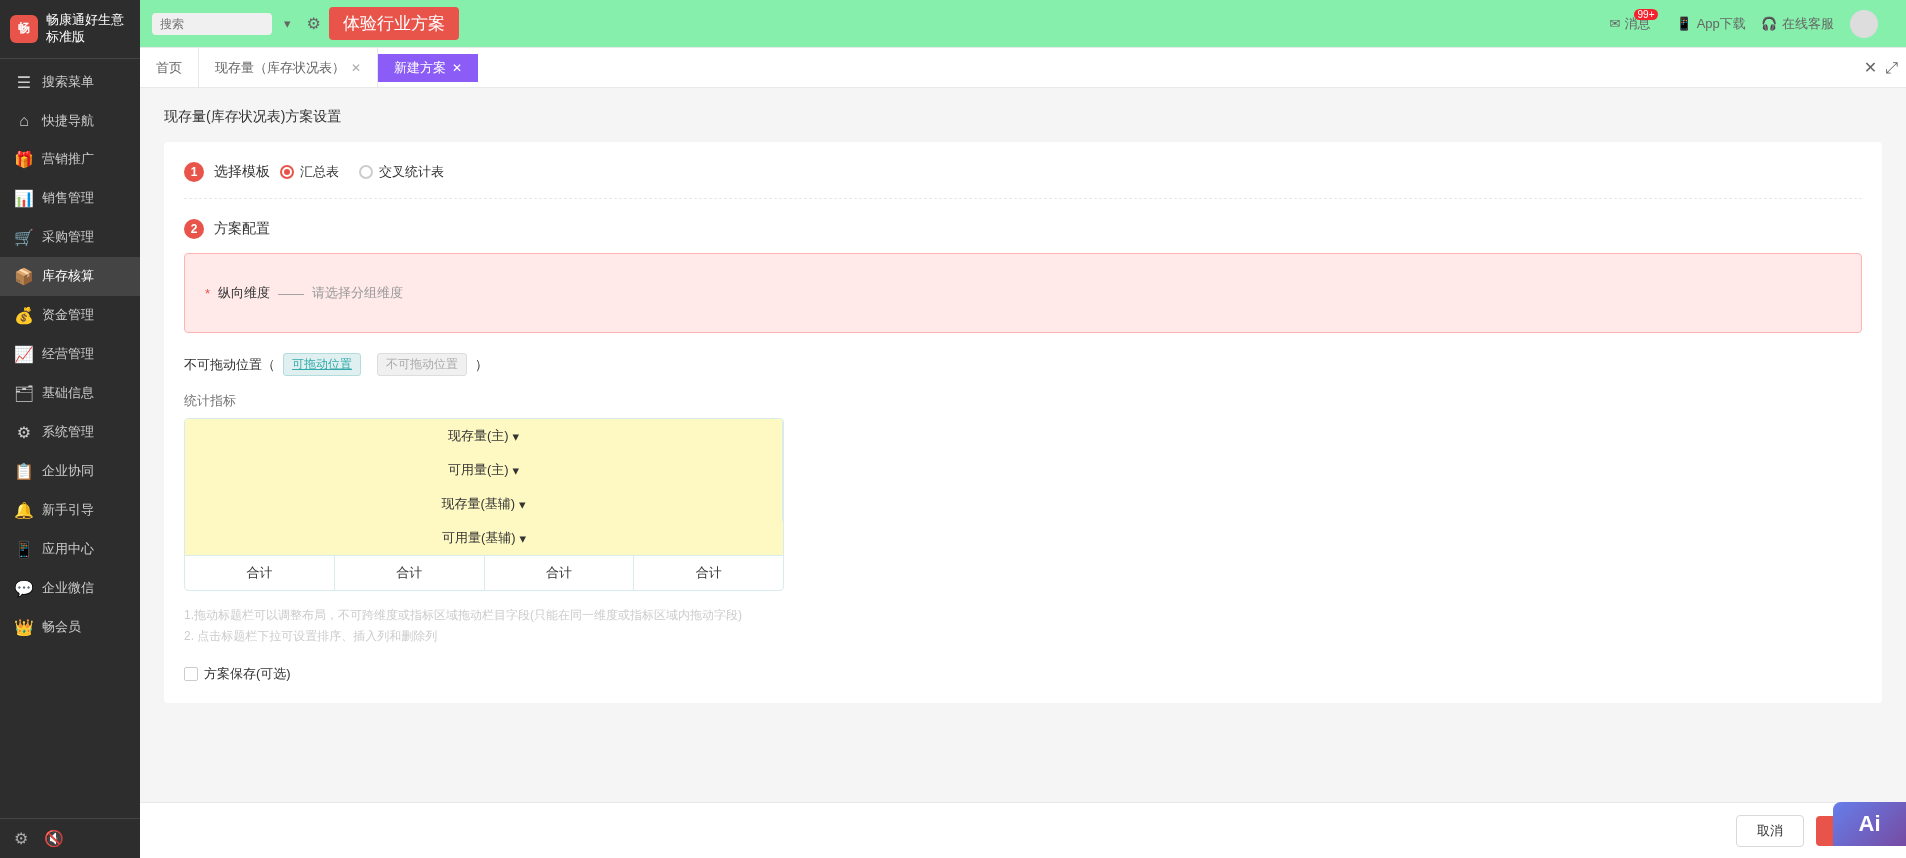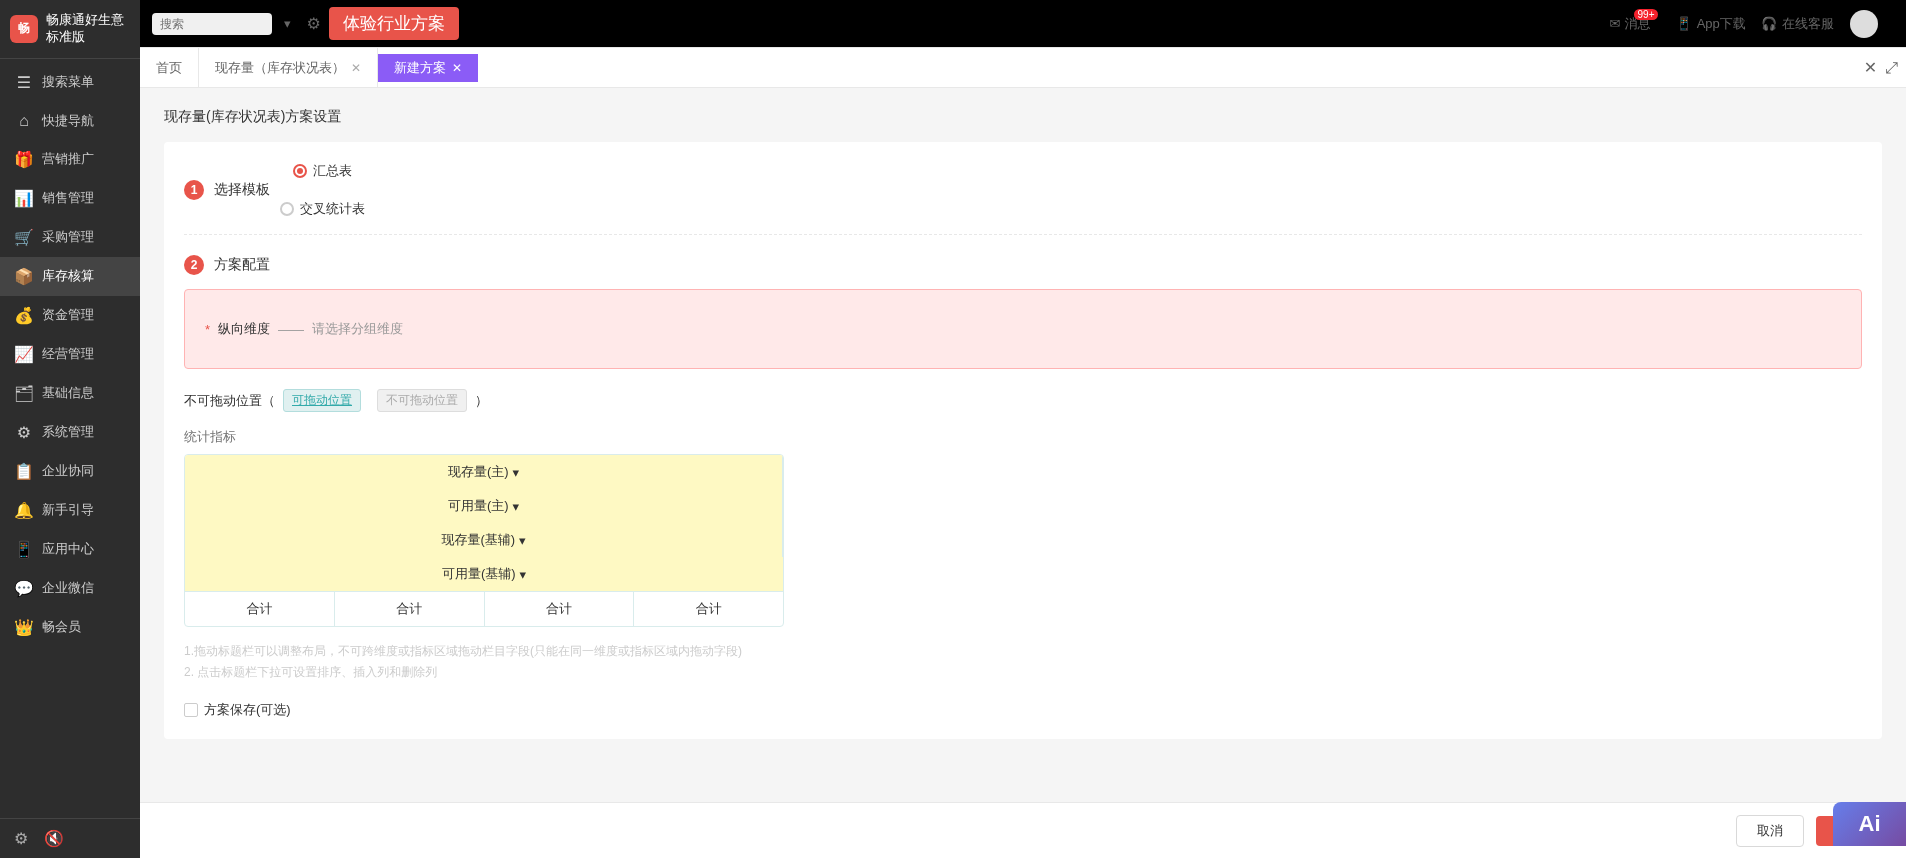--- a/index.html
+++ b/index.html
@@ -43,21 +43,21 @@
       border-top: 1px solid #444;
       display: flex; padding: 10px 14px; gap: 16px; align-items: center;
     }
     .sidebar-footer-icon { color: #aaa; cursor: pointer; font-size: 16px; }
 
     
     .main { flex: 1; display: flex; flex-direction: column; height: 100%; overflow: hidden; }
 
     
     .topbar {
-      background: #000000;
+      background: #86efac;
       border-bottom: 1px solid #e8e8e8;
       height: 48px;
       display: flex; align-items: center; padding: 0 12px; gap: 8px;
       flex-shrink: 0;
     }
     .topbar-search {
       background: #f0f0f0; border-radius: 4px; border: none;
       padding: 4px 24px 4px 8px; width: 120px; font-size: 12px; color: #999;
     }
     .topbar-dropdown { color: #666; cursor: pointer; margin-left: 4px; }
@@ -111,21 +111,21 @@
     .step-header { display: flex; align-items: center; gap: 10px; margin-bottom: 14px; }
     .step-badge {
       width: 20px; height: 20px; background: #e8544a; color: #fff;
       border-radius: 50%; display: flex; align-items: center; justify-content: center;
       font-size: 12px; font-weight: bold; flex-shrink: 0;
     }
     .step-title { font-size: 14px; color: #333; font-weight: 500; }
     .step-divider { border: none; border-bottom: 1px dashed #e8e8e8; margin: 16px 0; }
 
     
-    .radio-group { display: flex; align-items: center; gap: 20px; flex-direction: column; }
+    .radio-group { display: flex; align-items: center; gap: 20px; }
     .radio-item { display: flex; align-items: center; gap: 6px; cursor: pointer; font-size: 13px; color: #333; }
     .radio-dot {
       width: 14px; height: 14px; border-radius: 50%; border: 2px solid #ccc;
       display: flex; align-items: center; justify-content: center;
     }
     .radio-dot.checked { border-color: #e8544a; }
     .radio-dot.checked::after {
       content: ''; width: 6px; height: 6px; border-radius: 50%; background: #e8544a;
     }
     .summary-label { font-size: 13px; color: #666; margin-bottom: 8px; }

